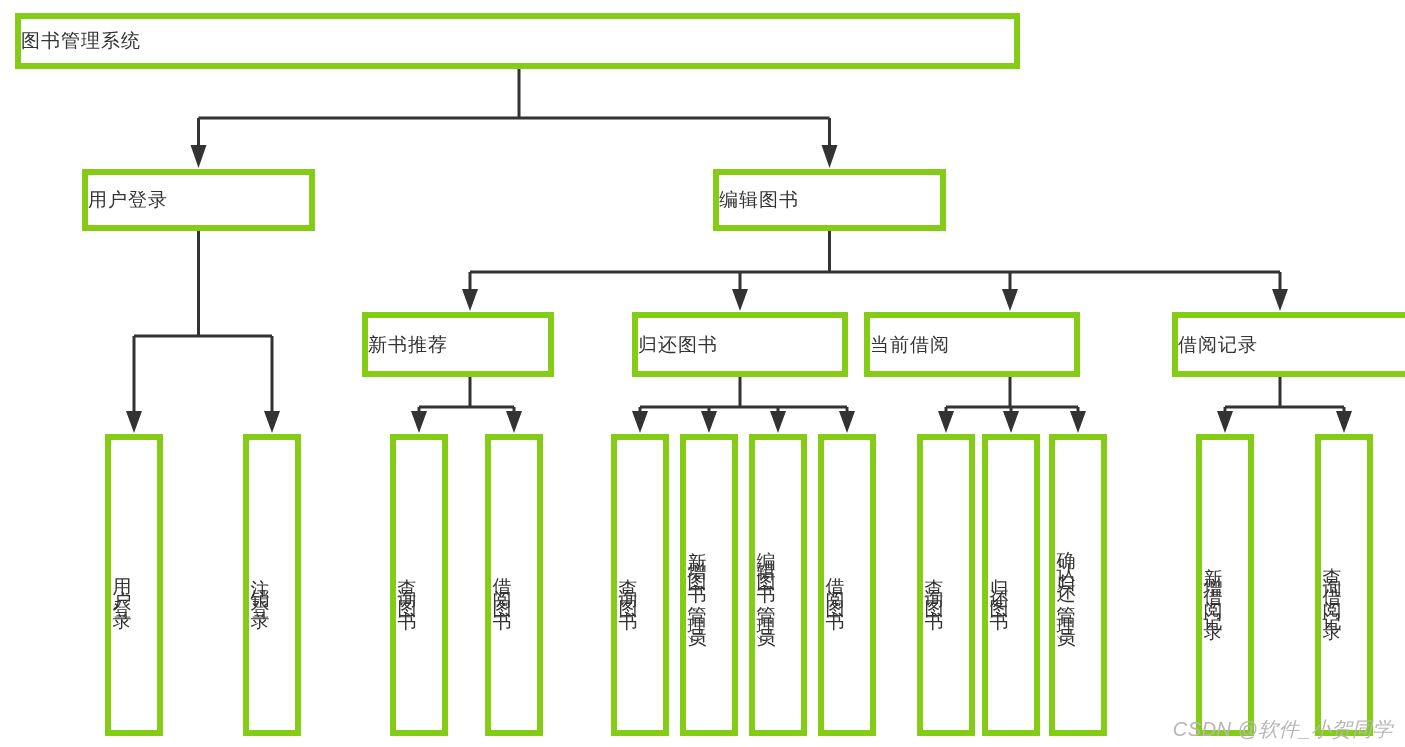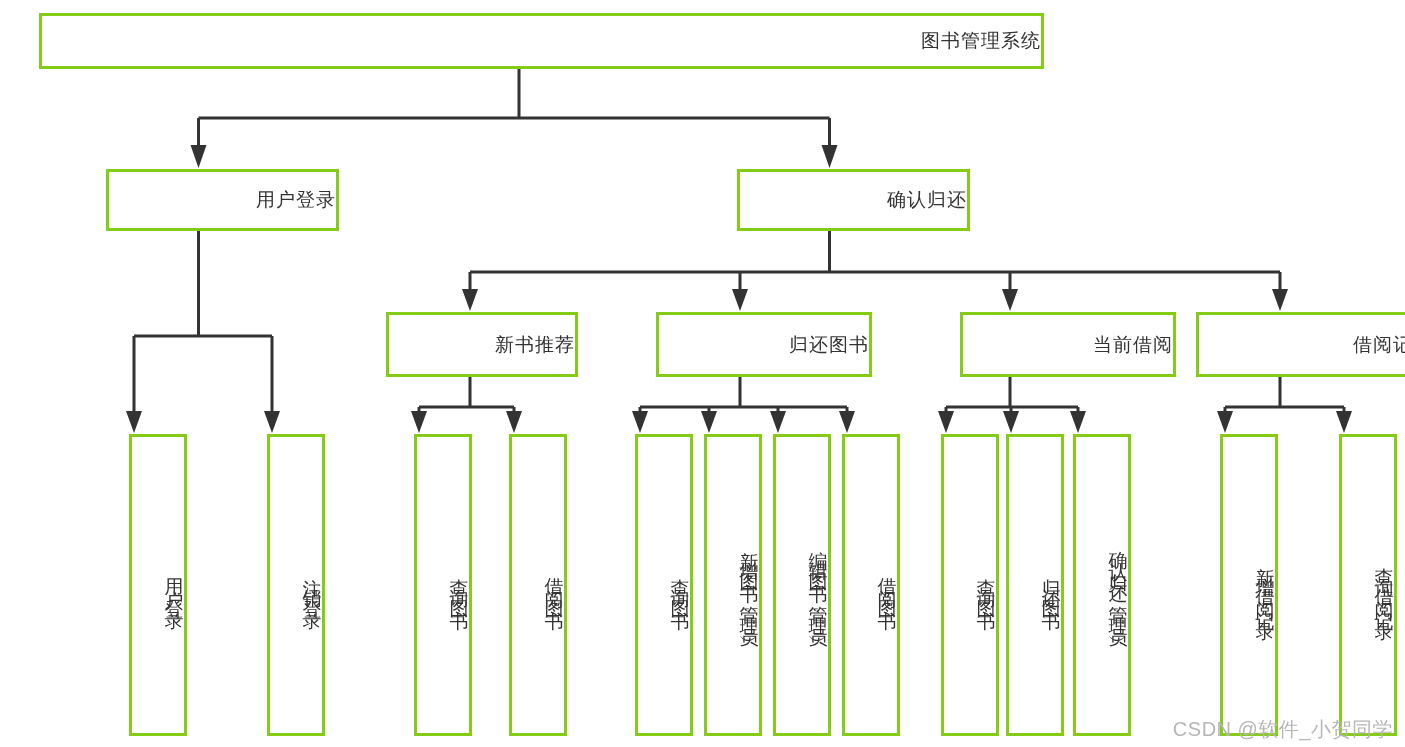--- a/index.html
+++ b/index.html
@@ -2,32 +2,32 @@
 <html><head>
 <meta charset="utf-8">
 <style>
   html,body{margin:0;padding:0;background:#fff;}
   .canvas{
     position:relative;width:1405px;height:747px;background:#fff;overflow:hidden;
     font-family:"Liberation Sans","DejaVu Sans",sans-serif;color:#333;
   }
   .wires{position:absolute;left:0;top:0;width:1405px;height:747px;}
   .box{
-    position:absolute;box-sizing:border-box;border:3px solid #84cc16;background:#fff;
-    display:flex;align-items:center;justify-content:flex-end;margin-left:24px;
+    position:absolute;box-sizing:border-box;border:6px solid #84cc16;background:#fff;
+    display:flex;align-items:center;justify-content:flex-start;
   }
   .hlabel{font-size:19px;letter-spacing:1px;color:#333;white-space:nowrap;}
   .leaf{width:58px;height:302px;top:434px;}
   .vlabel{
     writing-mode:vertical-rl;text-orientation:mixed;
     font-size:19px;letter-spacing:11px;line-height:1.1;color:#333;white-space:nowrap;
   }
   .watermark{
     position:absolute;right:12px;bottom:4px;font-size:20px;color:#b6b6b6;
-    letter-spacing:0.5px;z-index:9;white-space:nowrap;
+    letter-spacing:0.5px;z-index:9;white-space:nowrap;font-style:italic;
   }
 </style>
 </head>
 <body>
 
 <div class="canvas">
 
   <svg class="wires" viewBox="0 0 1405 747" xmlns="http://www.w3.org/2000/svg">
     <g stroke="#333" stroke-width="3" fill="none">
 
@@ -69,30 +69,30 @@
   </svg>
 
   <div class="box" style="left:15px;top:13px;width:1005px;height:56px">
     <span class="hlabel">图书管理系统</span>
   </div>
 
   <div class="box" style="left:82px;top:169px;width:233px;height:62px">
     <span class="hlabel">用户登录</span>
   </div>
   <div class="box" style="left:713px;top:169px;width:233px;height:62px">
-    <span class="hlabel">确认归还</span>
+    <span class="hlabel">编辑图书</span>
   </div>
 
   <div class="box" style="left:362px;top:312px;width:192px;height:65px">
     <span class="hlabel">新书推荐</span>
   </div>
   <div class="box" style="left:632px;top:312px;width:216px;height:65px">
     <span class="hlabel">归还图书</span>
   </div>
-  <div class="box" style="left:936px;top:312px;width:216px;height:65px">
+  <div class="box" style="left:864px;top:312px;width:216px;height:65px">
     <span class="hlabel">当前借阅</span>
   </div>
   <div class="box" style="left:1172px;top:312px;width:240px;height:65px">
     <span class="hlabel">借阅记录</span>
   </div>
 
   <div class="box leaf" style="left:105px">
     <span class="vlabel">用户登录</span>
   </div>
   <div class="box leaf" style="left:243px">

